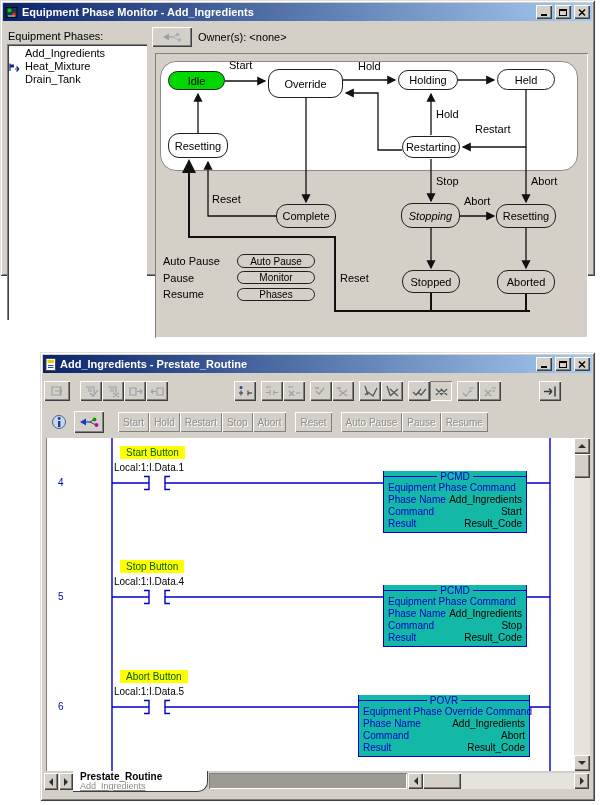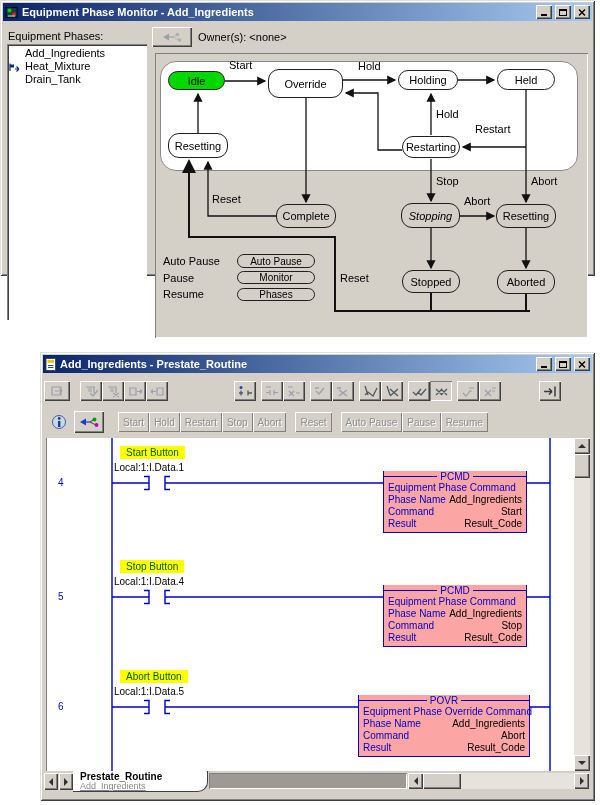--- a/index.html
+++ b/index.html
@@ -46,21 +46,21 @@
   .cmdbtn{height:20px;padding:0 5px;font-size:10px;color:#8f8f8f;text-shadow:1px 1px 0 #fff;
           background:#d4d0c8;display:flex;align-items:center;white-space:nowrap;flex:none;
           box-shadow:inset 1px 1px 0 #fff, inset -1px -1px 0 #808080;}
   
   #ladder{position:absolute;left:6px;top:86px;width:528px;height:333px;background:#fff;
           box-shadow:inset 1px 0 0 #808080;}
   .rnum{position:absolute;font-size:10px;color:#0000cc;}
   .lcomment{position:absolute;background:#ffff00;color:#005f00;font-size:10px;line-height:13px;
             padding:0 6px;white-space:nowrap;}
   .ltag{position:absolute;font-size:10px;color:#000;white-space:nowrap;}
-  .ibox{position:absolute;background:#fca5a5;border:1px solid #0000cc;border-top:none;
+  .ibox{position:absolute;background:#14b8a6;border:1px solid #0000cc;border-top:none;
         font-size:10px;color:#0000cc;padding-bottom:2px;}
   .trow{display:flex;align-items:center;height:11px;}
   .trow .ln{flex:1;height:1px;background:#0000cc;}
   .trow .mn{padding:0 3px;line-height:11px;}
   .drow{padding:0 4px;line-height:12px;white-space:nowrap;}
   .prow{display:flex;justify-content:space-between;padding:0 4px;line-height:12px;white-space:nowrap;}
   .prow .pv{color:#000;}
   
   .sb{position:absolute;background:#e6e3dc;}
   .sbtn{position:absolute;width:16px;height:16px;background:#d4d0c8;

